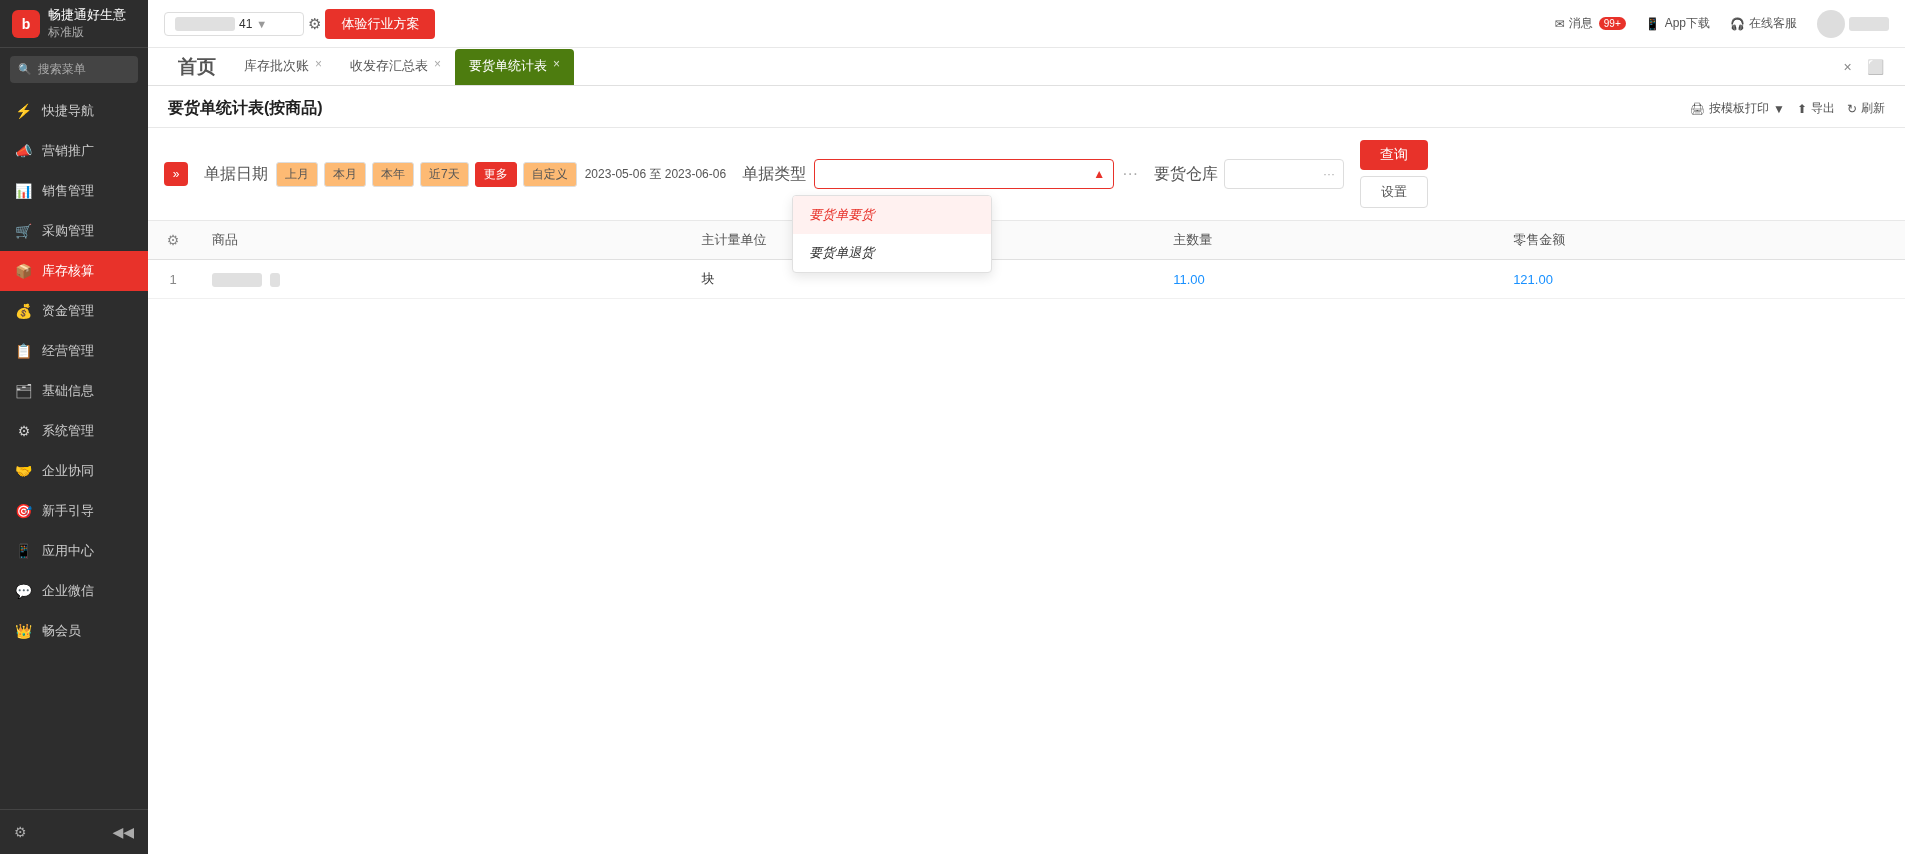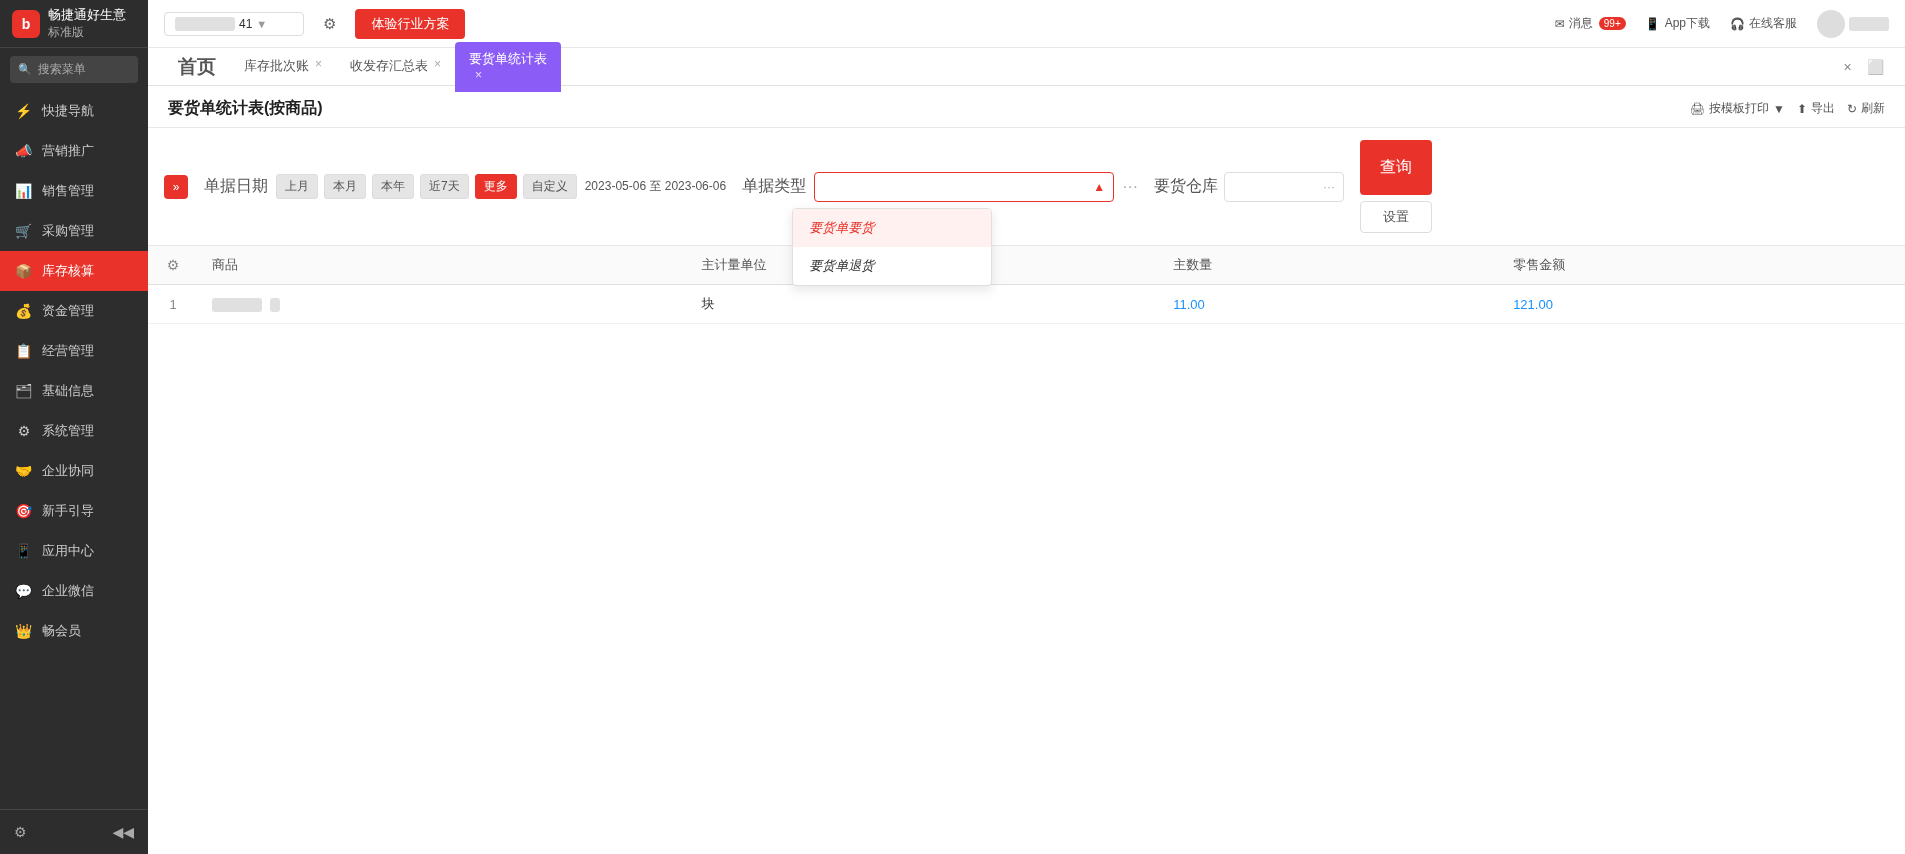--- a/index.html
+++ b/index.html
@@ -102,21 +102,21 @@
       border-bottom: 1px solid #e8e8e8;
       display: flex;
       align-items: center;
       padding: 0 16px;
       justify-content: space-between;
       flex-shrink: 0;
     }
     .topbar-left {
       display: flex;
       align-items: center;
-      gap: 19px;
+      gap: 4px;
     }
     .topbar-search-box {
       display: flex;
       align-items: center;
       border: 1px solid #ddd;
       border-radius: 4px;
       padding: 4px 10px;
       font-size: 12px;
       color: #999;
       min-width: 140px;
@@ -177,24 +177,23 @@
       padding: 8px 14px;
       font-size: 13px;
       color: #555;
       cursor: pointer;
       border-bottom: 2px solid transparent;
       white-space: nowrap;
       position: relative;
     }
     .tab-item.active {
       color: #e8322a;
-      background: #8b5cf6;
+      background: #4d7c0f;
       color: #fff;
       border-radius: 4px 4px 0 0;
-      flex-direction: column;
     }
     .tab-item .tab-close {
       margin-left: 6px;
       color: rgba(255,255,255,0.8);
       font-size: 12px;
     }
     .tab-item:not(.active) .tab-close { color: #aaa; }
     .tab-home { font-size: 19px; color: #555; padding: 8px 14px; cursor: pointer; font-weight: bold; }
     .tabs-right {
       margin-left: auto;
@@ -287,21 +286,21 @@
       align-items: center;
       gap: 6px;
     }
     .filter-date-btn {
       padding: 3px 8px;
       border: 1px solid #ddd;
       border-radius: 3px;
       font-size: 12px;
       color: #555;
       cursor: pointer;
-      background: #e5e5e5;
+      background: #fdba74;
     }
     .filter-date-btn.more {
       background: #e8322a;
       color: #fff;
       border-color: #e8322a;
     }
     .filter-date-range {
       font-size: 12px;
       color: #555;
     }
@@ -424,22 +423,22 @@
     .action-buttons {
       display: flex;
       flex-direction: column;
       gap: 6px;
     }
     .btn-query {
       background: #e8322a;
       color: #fff;
       border: none;
       border-radius: 4px;
-      padding: 17px 20px;
-      font-size: 16px;
+      padding: 6px 20px;
+      font-size: 14px;
       cursor: pointer;
     }
     .btn-set {
       background: #fff;
       color: #555;
       border: 1px solid #ddd;
       border-radius: 4px;
       padding: 6px 20px;
       font-size: 13px;
       cursor: pointer;

